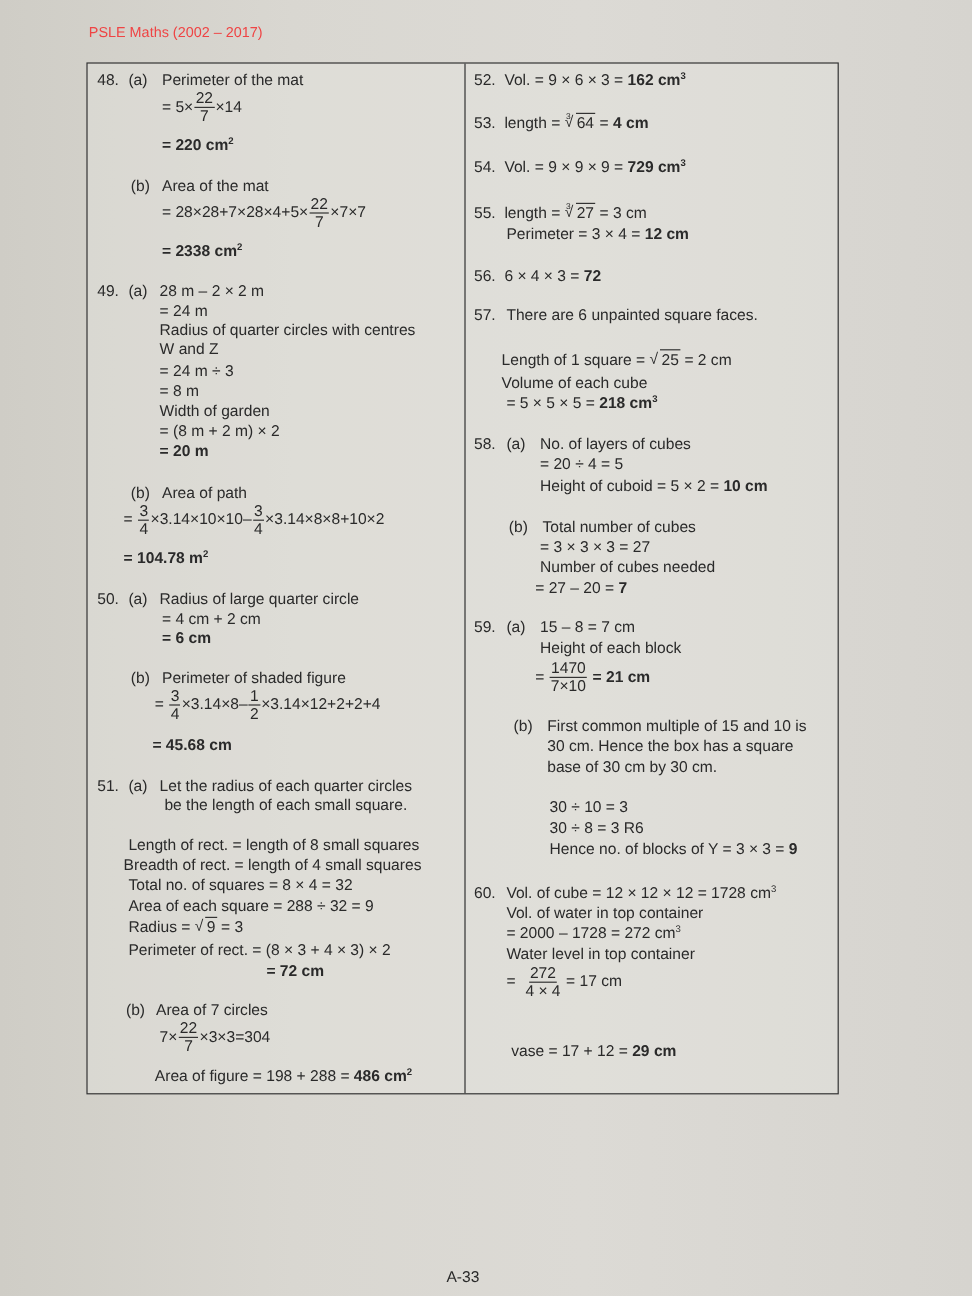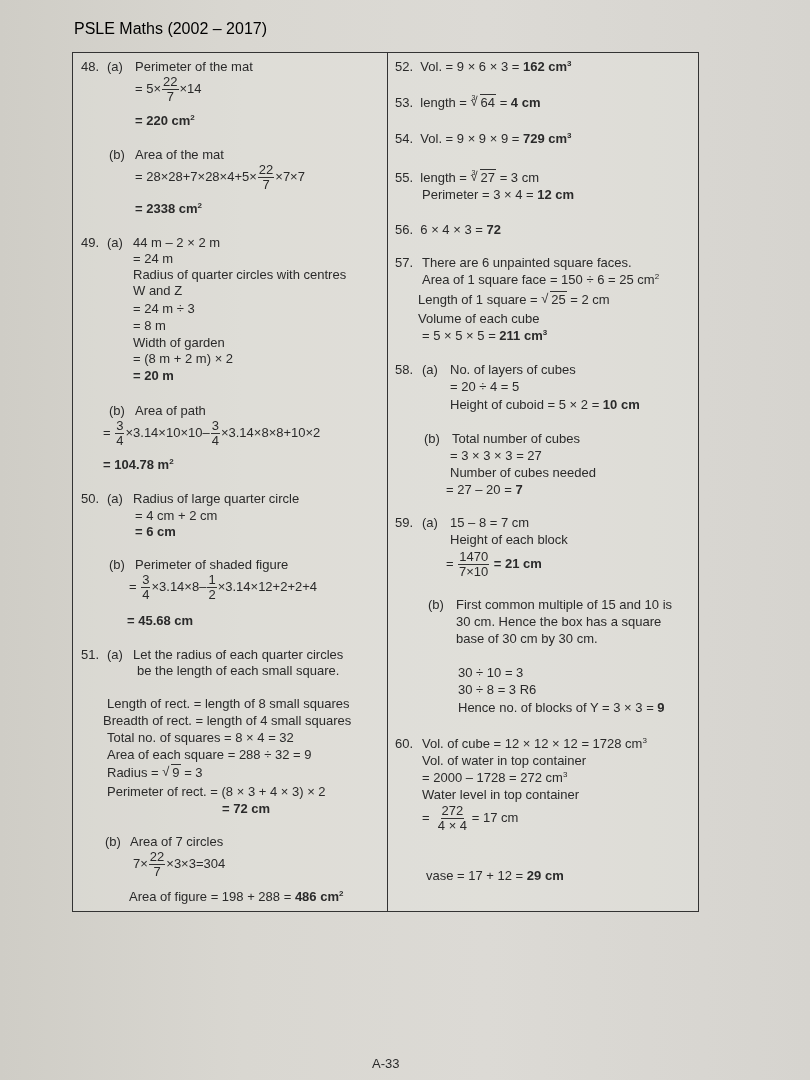--- a/index.html
+++ b/index.html
@@ -3,21 +3,21 @@
 <meta charset="utf-8">
 <style>
   html, body { margin:0; padding:0; }
   body {
     width:810px; height:1080px; overflow:hidden;
     background: linear-gradient(90deg, #cfcdc6 0%, #d9d7d1 30%, #dcdad5 60%, #d6d4cf 100%);
     font-family: "Liberation Sans", sans-serif;
     color:#2a2a2a;
     position:relative;
   }
-  .page-header { position:absolute; left:74px; top:20px; font-size:16px; color:#000000; }
+  .page-header { position:absolute; left:74px; top:20px; font-size:12px; color:#ef4444; }
   .sheet {
     position:absolute; left:72px; top:52px; width:627px; height:860px;
     border:1.5px solid #333; box-sizing:border-box; display:flex;
     background: rgba(232,231,226,0.35);
   }
   .col { position:relative; box-sizing:border-box; }
   .col.left { width:315px; border-right:1.5px solid #333; }
   .col.right { flex:1; }
   .ln { position:absolute; font-size:13px; white-space:nowrap; line-height:15px; }
   .b { font-weight:bold; }
@@ -59,21 +59,21 @@
             <span class="n">22</span>
             <span class="d">7</span>
           </span><span>×7×7</span>
       </span>
       <span class="ln b" style="left:62px;top:148px"><span>= 2338 cm</span><sup>2</sup></span>
     </div>
 
     <div>
       <span class="ln" style="left:8px;top:182px">49.</span>
       <span class="ln" style="left:34px;top:182px">(a)</span>
-      <span class="ln" style="left:60px;top:182px">44 m – 2 × 2 m</span>
+      <span class="ln" style="left:60px;top:182px">28 m – 2 × 2 m</span>
       <span class="ln" style="left:60px;top:198px">= 24 m</span>
       <span class="ln" style="left:60px;top:214px">Radius of quarter circles with centres</span>
       <span class="ln" style="left:60px;top:230px">W and Z</span>
       <span class="ln" style="left:60px;top:248px">= 24 m ÷ 3</span>
       <span class="ln" style="left:60px;top:265px">= 8 m</span>
       <span class="ln" style="left:60px;top:282px">Width of garden</span>
       <span class="ln" style="left:60px;top:298px">= (8 m + 2 m) × 2</span>
       <span class="ln b" style="left:60px;top:315px">= 20 m</span>
 
       <span class="ln" style="left:36px;top:350px">(b)</span>
@@ -148,24 +148,23 @@
 
     <span class="ln" style="left:7px;top:78px"><span>54.</span>&nbsp;&nbsp;<span>Vol. = 9 × 9 × 9 = </span><span class="b">729 cm</span><sup class="b">3</sup></span>
 
     <span class="ln" style="left:7px;top:117px"><span>55.</span>&nbsp;&nbsp;<span>length = </span><span class="root"><span class="idx">3</span><span class="sign">√</span><span class="rad">27</span></span><span> = 3 cm</span></span>
     <span class="ln" style="left:34px;top:134px"><span>Perimeter = 3 × 4 = </span><span class="b">12 cm</span></span>
 
     <span class="ln" style="left:7px;top:169px"><span>56.</span>&nbsp;&nbsp;<span>6 × 4 × 3 = </span><span class="b">72</span></span>
 
     <span class="ln" style="left:7px;top:202px">57.</span>
     <span class="ln" style="left:34px;top:202px">There are 6 unpainted square faces.</span>
-    <span class="ln" style="left:34px;top:219px"><span>Area of 1 square face = 150 ÷ 6 = 25 cm</span><sup>2</sup></span>
     <span class="ln" style="left:30px;top:239px"><span>Length of 1 square = </span><span class="root"><span class="sign">√</span><span class="rad">25</span></span><span> = 2 cm</span></span>
     <span class="ln" style="left:30px;top:258px">Volume of each cube</span>
-    <span class="ln" style="left:34px;top:275px"><span>= 5 × 5 × 5 = </span><span class="b">211 cm</span><sup class="b">3</sup></span>
+    <span class="ln" style="left:34px;top:275px"><span>= 5 × 5 × 5 = </span><span class="b">218 cm</span><sup class="b">3</sup></span>
 
     <span class="ln" style="left:7px;top:309px">58.</span>
     <span class="ln" style="left:34px;top:309px">(a)</span>
     <span class="ln" style="left:62px;top:309px">No. of layers of cubes</span>
     <span class="ln" style="left:62px;top:326px">= 20 ÷ 4 = 5</span>
     <span class="ln" style="left:62px;top:344px"><span>Height of cuboid = 5 × 2 = </span><span class="b">10 cm</span></span>
 
     <span class="ln" style="left:36px;top:378px">(b)</span>
     <span class="ln" style="left:64px;top:378px">Total number of cubes</span>
     <span class="ln" style="left:62px;top:395px">= 3 × 3 × 3 = 27</span>

